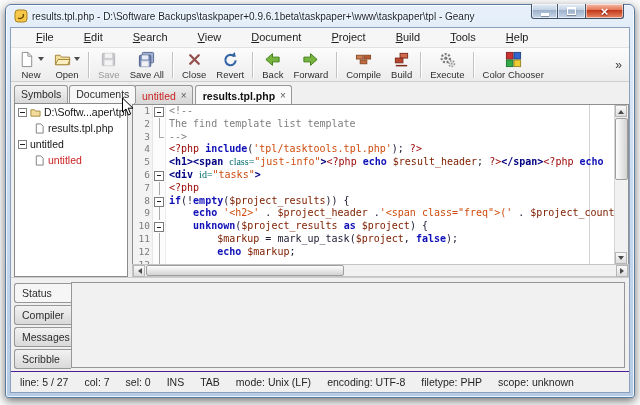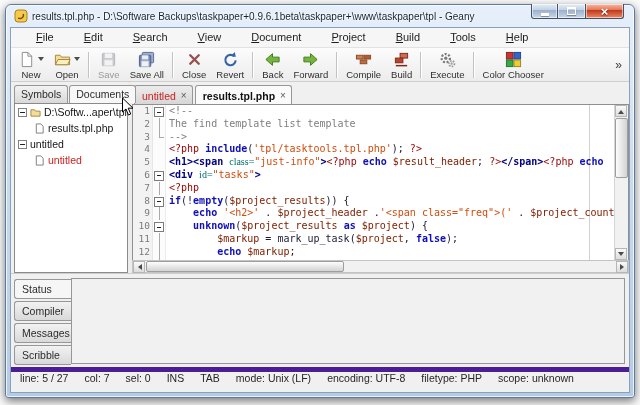--- a/index.html
+++ b/index.html
@@ -130,22 +130,22 @@
   
   .bottom{height:94px;flex:none;display:flex;border-top:1px solid #cdcdcd;padding:4px 4px 3px 3px;box-sizing:border-box;}
   .btabs{width:57px;flex:none;display:flex;flex-direction:column;gap:2px;padding-top:1px;}
   .btab{font-size:10.5px;padding:3px 5px 3px 7px;color:#2c2c2c;
     background:linear-gradient(#f2f2f2,#d9d9d9);border:1px solid #979797;border-right:none;
     border-radius:3px 0 0 3px;}
   .btab.active{background:#f6f6f6;position:relative;z-index:2;}
   .bcontent{flex:1;background:#f1f1f1;border:1px solid #979797;}
 
   
-  .statusbar{height:20px;flex:none;display:flex;align-items:flex-start;background:#f0f0f0;
-    border-top:5px solid #4c1d95;font-size:10.5px;color:#262626;padding:0 9px;overflow:hidden;}
+  .statusbar{height:20px;flex:none;display:flex;align-items:center;background:#f0f0f0;
+    border-top:1px solid #4c1d95;font-size:10.5px;color:#262626;padding:0 9px;overflow:hidden;}
   .sfield{margin-right:16px;white-space:nowrap;}
 
   .mouse-cursor{position:absolute;left:121px;top:97px;z-index:99;}
 </style>
 </head>
 <body>
 
 <div class="desktop">
   <div class="window">
     <div class="titlebar">

